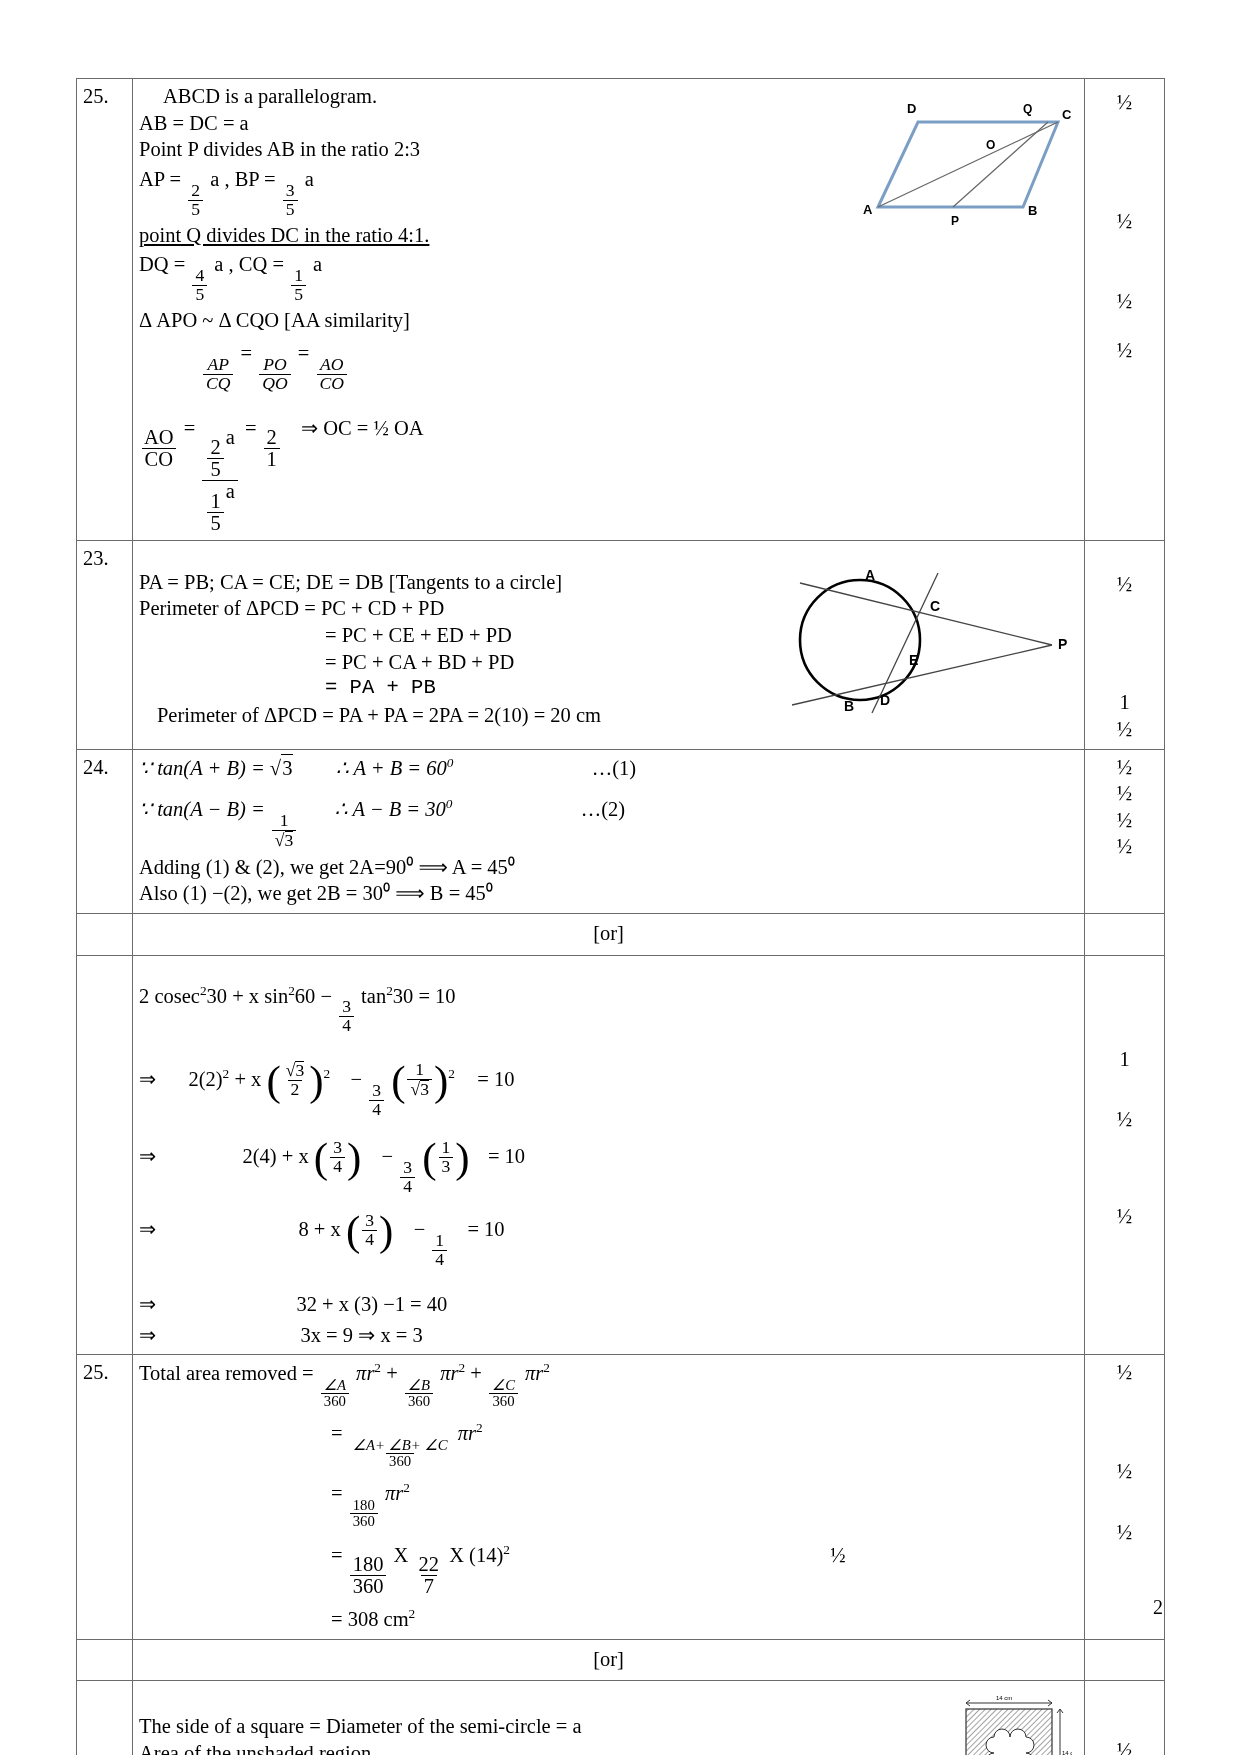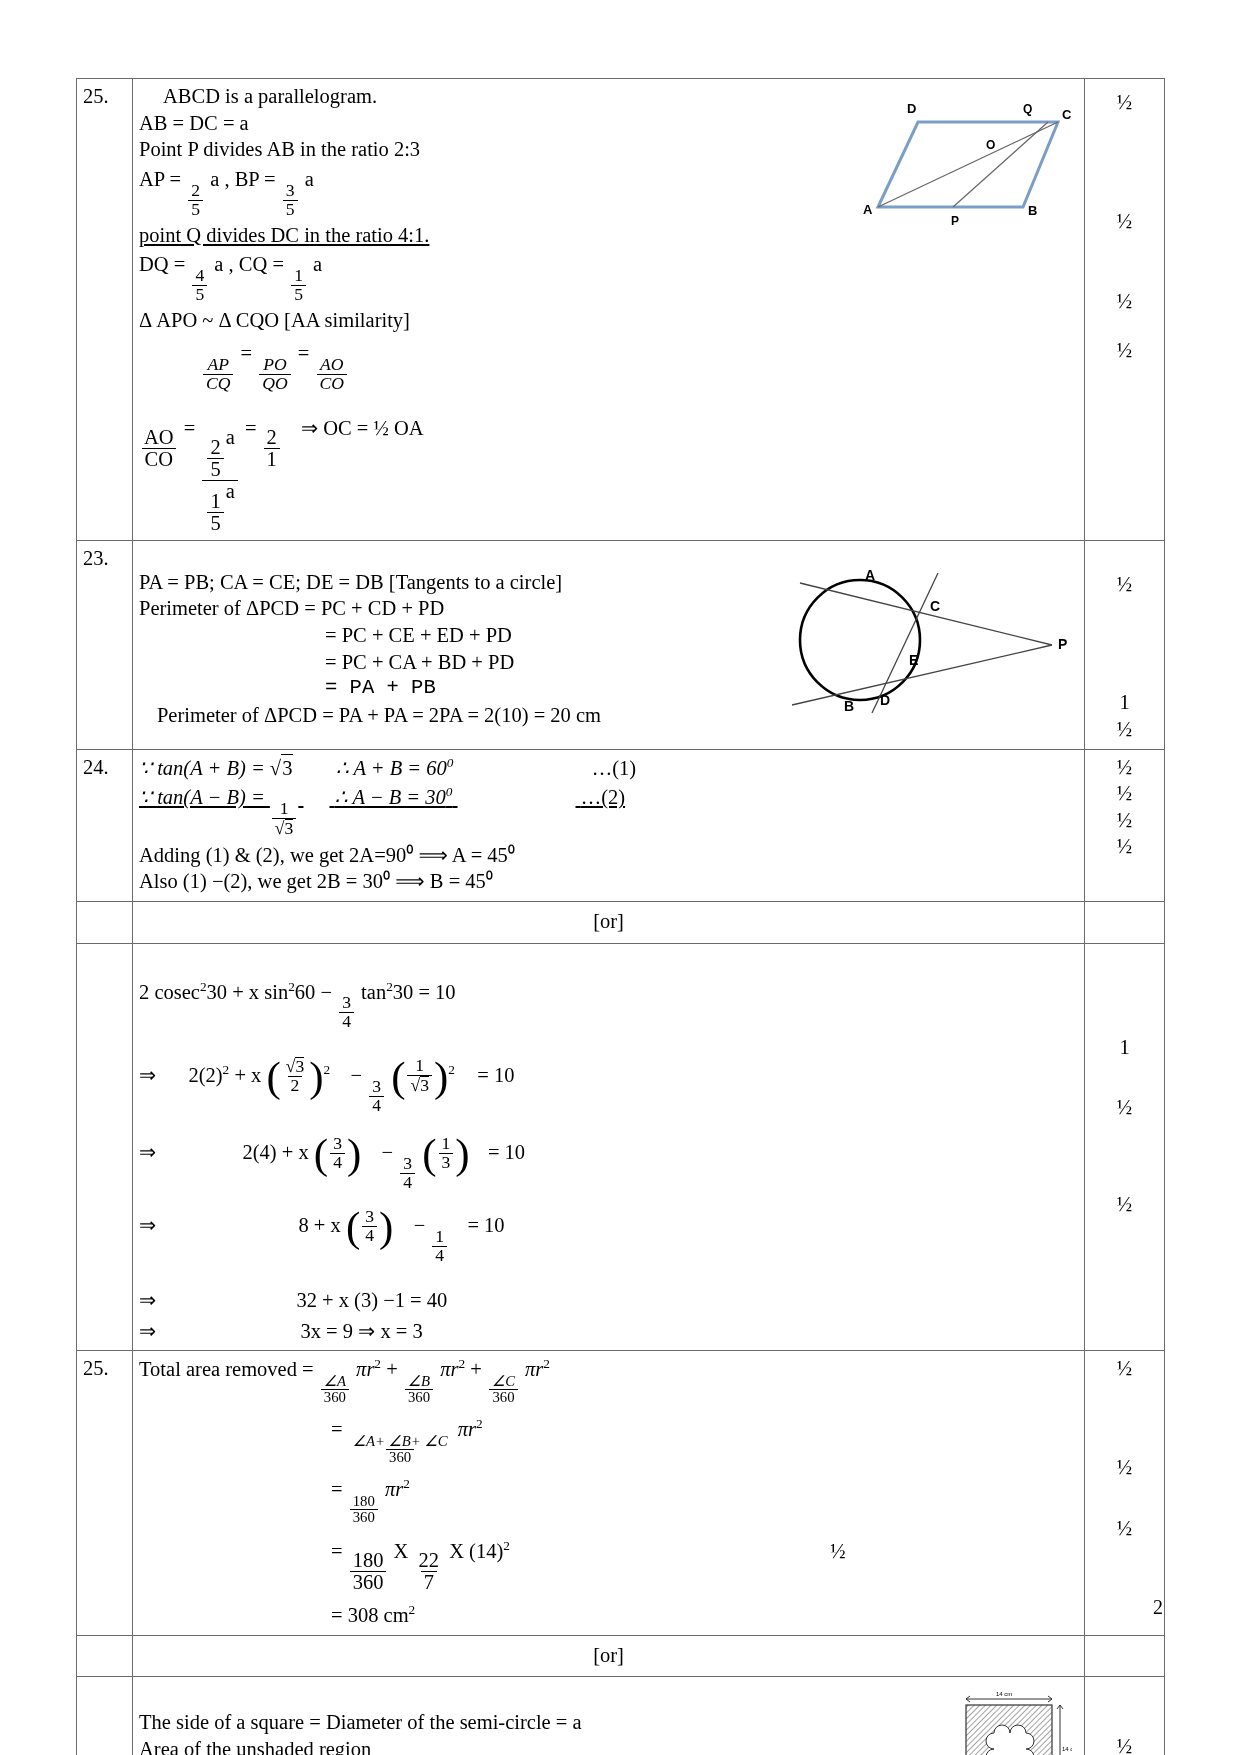--- a/index.html
+++ b/index.html
@@ -273,21 +273,21 @@
     <td class="body">
       <div style="width:700px;">
         <span class="line">
           <span class="ital">∵ tan(A + B) = </span><span class="sqrt-wrap">√<span class="bar">3</span></span>
           <span style="display:inline-block;width:32px;"></span>
           <span class="ital">∴ A + B = 60</span><span class="sup ital">0</span>
           <span style="display:inline-block;width:128px;"></span>
           <span>…(1)</span>
         </span>
 
-        <span class="line" style="margin-top:2px;text-decoration:underline;">
+        <span class="line" style="margin-top:14px;">
           <span class="ital">∵ tan(A − B) = </span><span class="frac">
             <span class="num">1</span>
             <span class="den">√<span style="border-top:1.2px solid #000; display:inline-block;">3</span></span>
           </span>
           <span style="display:inline-block;width:26px;"></span>
           <span class="ital">∴ A − B = 30</span><span class="sup ital">0</span>
           <span style="display:inline-block;width:118px;"></span>
           <span>…(2)</span>
         </span>
 
@@ -307,21 +307,21 @@
     <td></td>
     <td class="orcell">[or]</td>
     <td></td>
   </tr>
 
   <tr>
     <td></td>
     <td class="body">
       <div style="width:700px; padding-top:8px;">
 
-        <span class="line" style="margin-top:22px;">
+        <span class="line" style="margin-top:14px;">
           <span>2 cosec</span><span class="sup">2</span><span>30 + x sin</span><span class="sup">2</span><span>60 −</span>
           <span class="frac">
             <span class="num">3</span>
             <span class="den">4</span>
           </span>
           <span>tan</span><span class="sup">2</span><span>30 = 10</span>
         </span>
 
         <span class="line" style="margin-top:26px;">
           <span>⇒</span>

